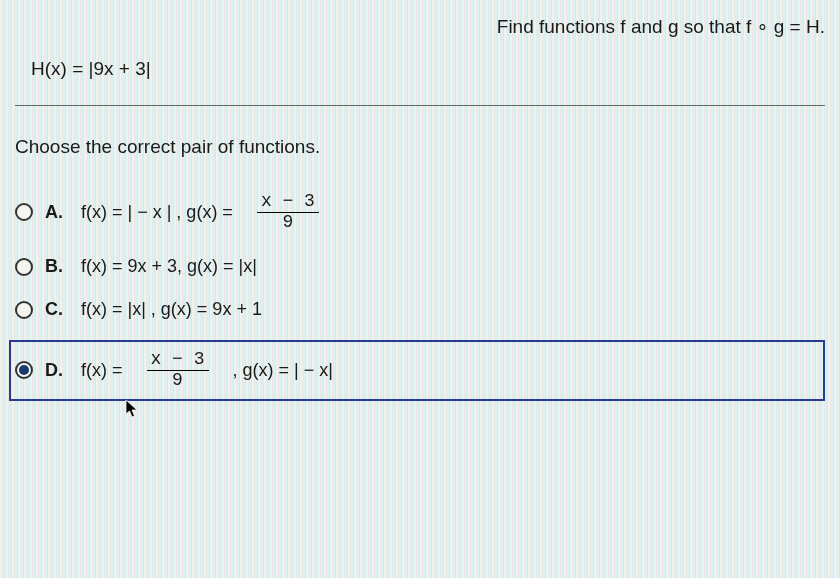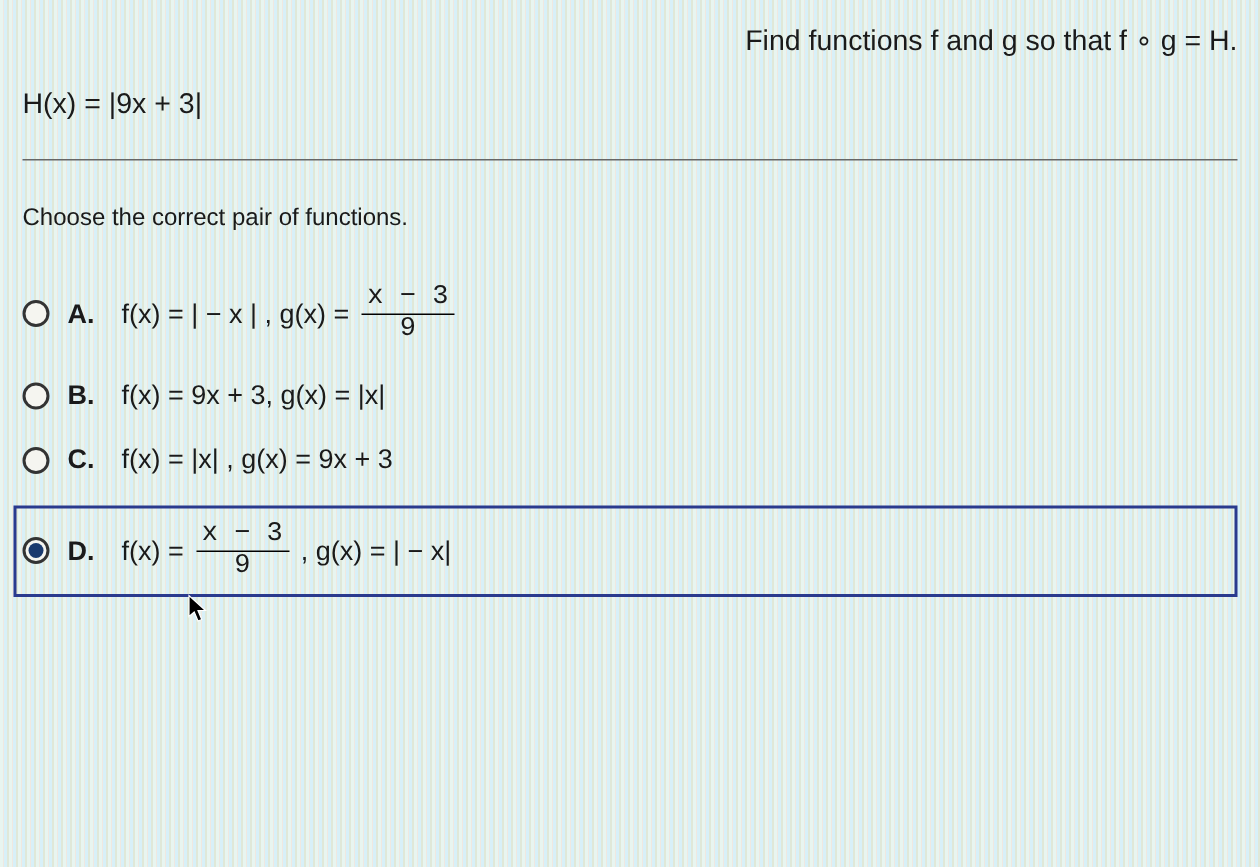--- a/index.html
+++ b/index.html
@@ -30,30 +30,31 @@
     
     .question-text {
       font-size: 19px;
       margin-bottom: 20px;
       text-align: right;
     }
     
     .formula {
       font-size: 19px;
       margin-bottom: 25px;
+      margin-left: 16px;
     }
     
     .divider {
       border: none;
       border-top: 1px solid #666;
       margin-bottom: 30px;
     }
     
     .instruction {
-      font-size: 16px;
+      font-size: 19px;
       margin-bottom: 30px;
     }
     
     .options {
       display: flex;
       flex-direction: column;
       gap: 18px;
     }
     
     .option {
@@ -90,21 +91,21 @@
     }
     
     .option-label {
       font-weight: bold;
       min-width: 24px;
     }
     
     .option-content {
       display: flex;
       align-items: center;
-      gap: 4px;
+      gap: 20px;
     }
     
     .fraction {
       display: inline-flex;
       flex-direction: column;
       align-items: center;
       vertical-align: middle;
       margin: 0 4px;
       line-height: 1.1;
       font-family: Liberation Mono, monospace;
@@ -166,21 +167,21 @@
 
   <div class="option">
     <div class="radio"></div>
     <span class="option-label">B.</span>
     <span class="option-content">f(x) = 9x + 3,  g(x) = |x|</span>
   </div>
 
   <div class="option">
     <div class="radio"></div>
     <span class="option-label">C.</span>
-    <span class="option-content">f(x) = |x| ,  g(x) = 9x + 3</span>
+    <span class="option-content">f(x) = |x| ,  g(x) = 9x + 1</span>
   </div>
 
   <div class="selected-option">
     <div class="selected-box option tall">
       <div class="radio selected"></div>
       <span class="option-label">D.</span>
       <span class="option-content">
         <span>f(x) = </span>
         <span class="fraction">
           <span class="num">x − 3</span>

